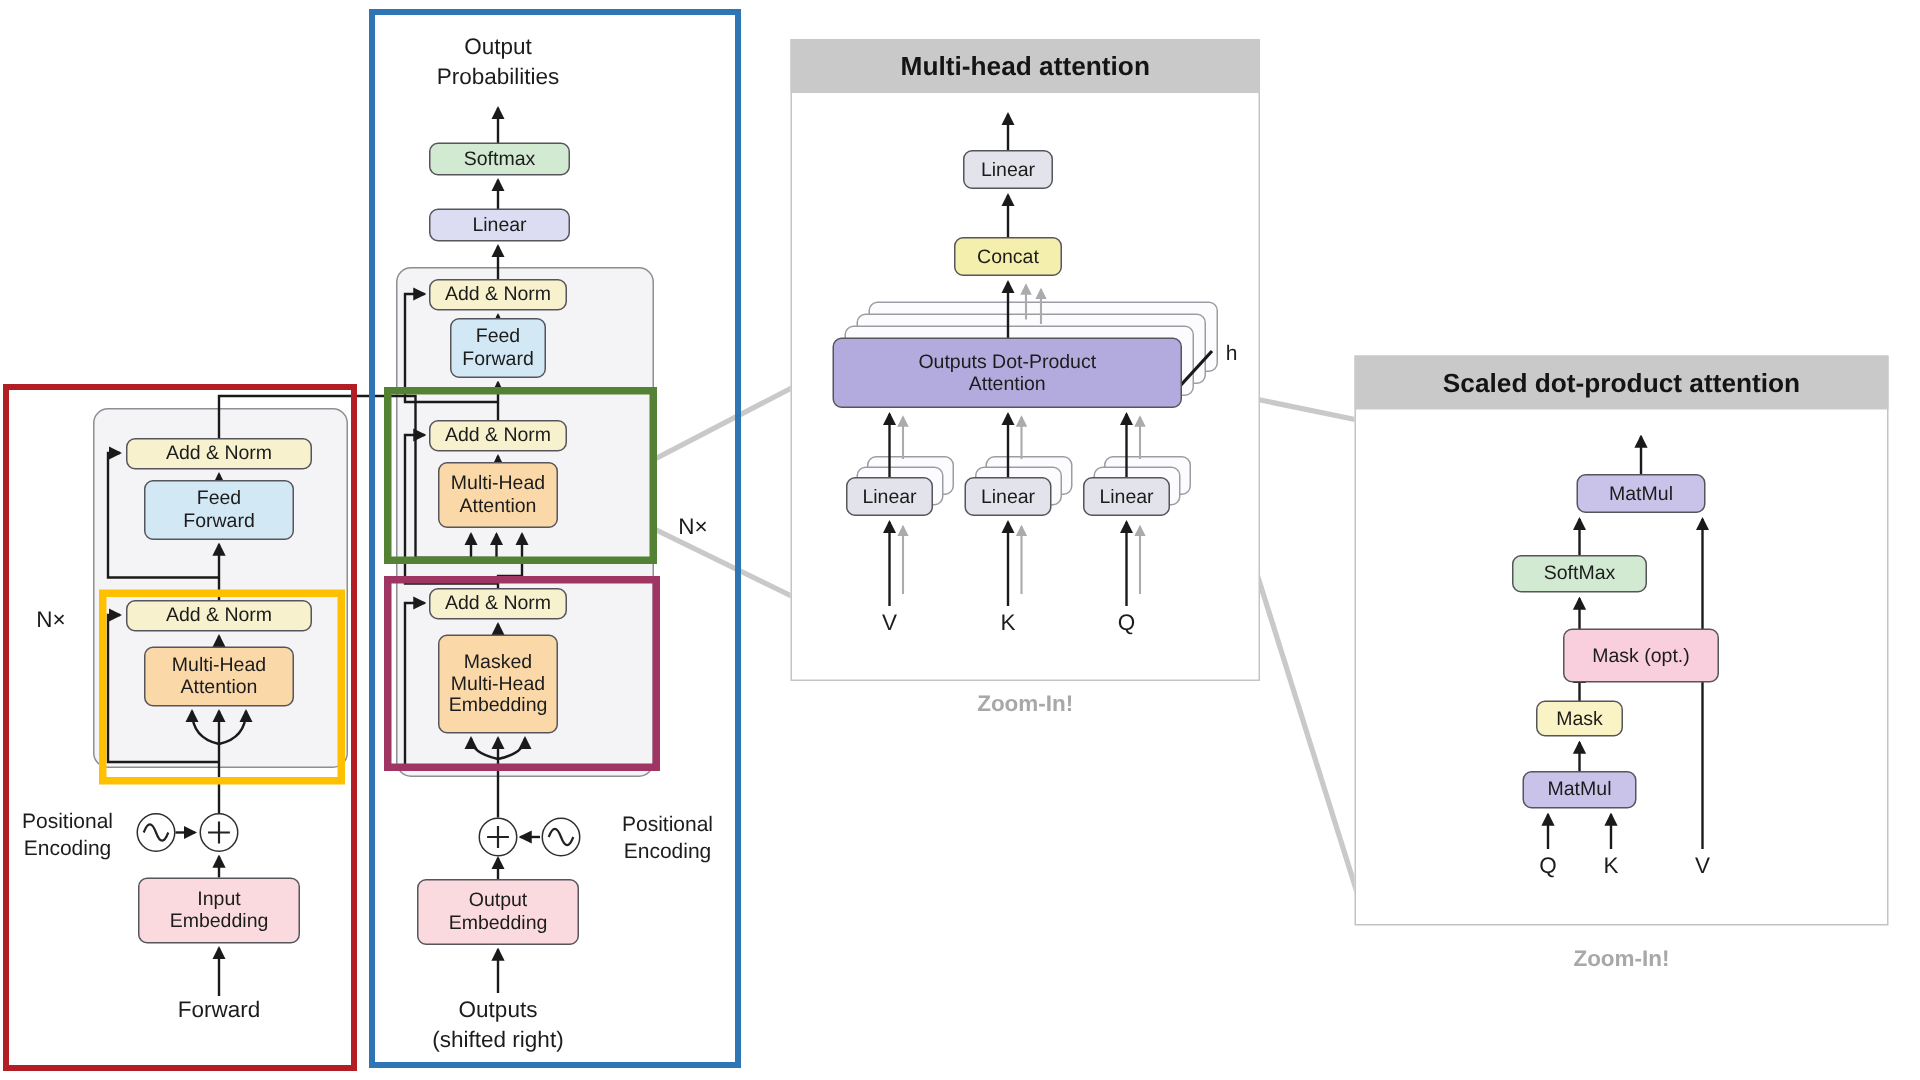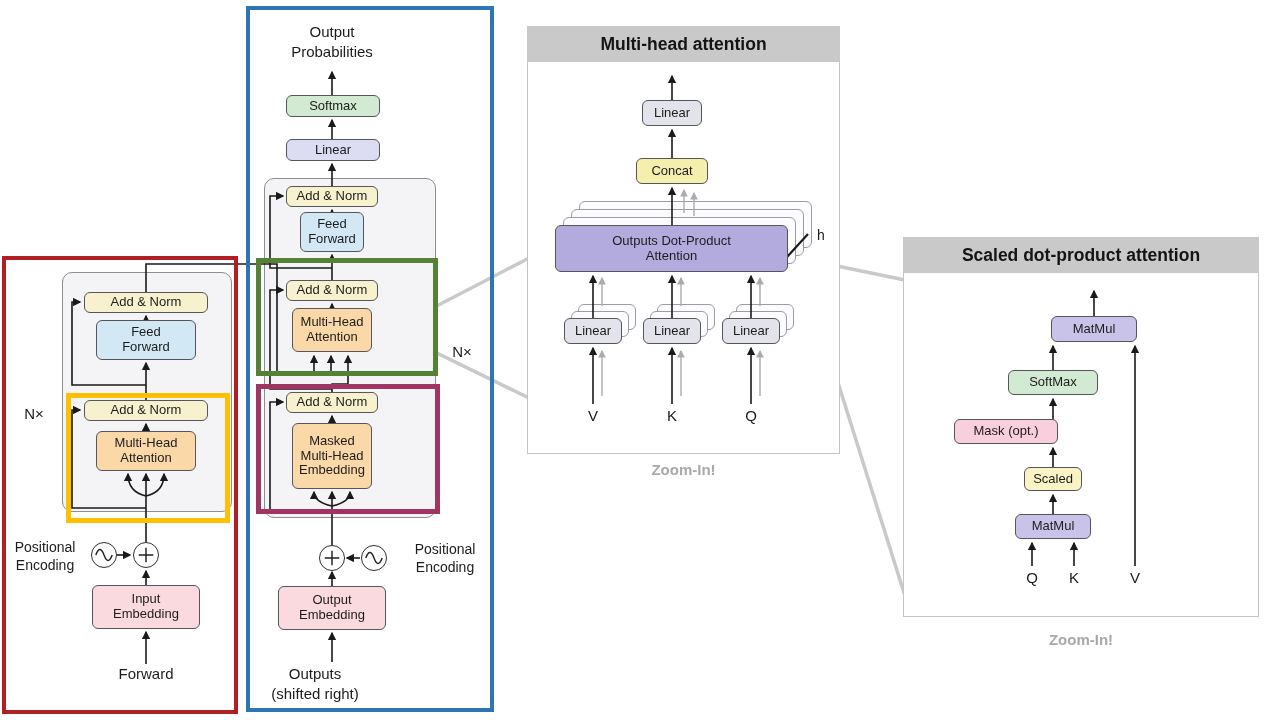--- a/index.html
+++ b/index.html
@@ -165,22 +165,22 @@
 <div class="box c-lingray" style="left:642px;top:100px;width:60px;height:26px">Linear</div>
 <div class="box c-concat" style="left:636px;top:158px;width:72px;height:26px">Concat</div>
 <div class="box c-sdpa" style="left:555px;top:225px;width:233px;height:47px">Outputs Dot-Product
 Attention</div>
 <div class="box c-lingray" style="left:564px;top:318px;width:58px;height:26px">Linear</div>
 <div class="box c-lingray" style="left:643px;top:318px;width:58px;height:26px">Linear</div>
 <div class="box c-lingray" style="left:722px;top:318px;width:58px;height:26px">Linear</div>
 
 <div class="box c-matmul" style="left:1051px;top:316px;width:86px;height:26px">MatMul</div>
 <div class="box c-sm" style="left:1008px;top:370px;width:90px;height:25px">SoftMax</div>
-<div class="box c-mask" style="left:954px;top:419px;width:104px;height:25px">Mask (opt.)</div>
-<div class="box c-scale" style="left:1024px;top:467px;width:58px;height:24px">Scaled</div>
+<div class="box c-mask" style="left:1042px;top:419px;width:104px;height:36px">Mask (opt.)</div>
+<div class="box c-scale" style="left:1024px;top:467px;width:58px;height:24px">Mask</div>
 <div class="box c-matmul" style="left:1015px;top:514px;width:76px;height:25px">MatMul</div>
 
 <div class="circ" style="left:91px;top:542px">
   <svg width="20" height="20" viewBox="0 0 22 22">
       <path d="M2,11 C5,3 8,3 11,11 C14,19 17,19 20,11" fill="none" stroke="#222" stroke-width="1.6"></path>
     </svg>
 </div>
 <div class="circ" style="left:133px;top:542px">
   <svg width="20" height="20" viewBox="0 0 22 22">
       <path d="M11,3 L11,19 M3,11 L19,11" stroke="#222" stroke-width="1.6"></path>
@@ -199,21 +199,21 @@
 
 <div class="lbl" style="left:16px;top:404px;width:36px">N×</div>
 <div class="lbl sm" style="left:2px;top:538px;width:86px">Positional
 Encoding</div>
 <div class="lbl" style="left:96px;top:664px;width:100px">Forward</div>
 <div class="lbl" style="left:270px;top:22px;width:124px">Output
 Probabilities</div>
 <div class="lbl" style="left:442px;top:342px;width:40px">N×</div>
 <div class="lbl sm" style="left:398px;top:540px;width:94px">Positional
 Encoding</div>
-<div class="lbl" style="left:241px;top:664px;width:148px">Outputs
+<div class="lbl" style="left:258px;top:664px;width:148px">Outputs
 (shifted right)</div>
 <div class="lbl sm" style="left:812px;top:226px;width:18px">h</div>
 <div class="lbl" style="left:578px;top:406px;width:30px">V</div>
 <div class="lbl" style="left:657px;top:406px;width:30px">K</div>
 <div class="lbl" style="left:736px;top:406px;width:30px">Q</div>
 <div class="lbl zoom-lbl" style="left:527px;top:460px;width:313px">Zoom-In!</div>
 <div class="lbl" style="left:1017px;top:568px;width:30px">Q</div>
 <div class="lbl" style="left:1059px;top:568px;width:30px">K</div>
 <div class="lbl" style="left:1120px;top:568px;width:30px">V</div>
 <div class="lbl zoom-lbl" style="left:903px;top:630px;width:356px">Zoom-In!</div>

